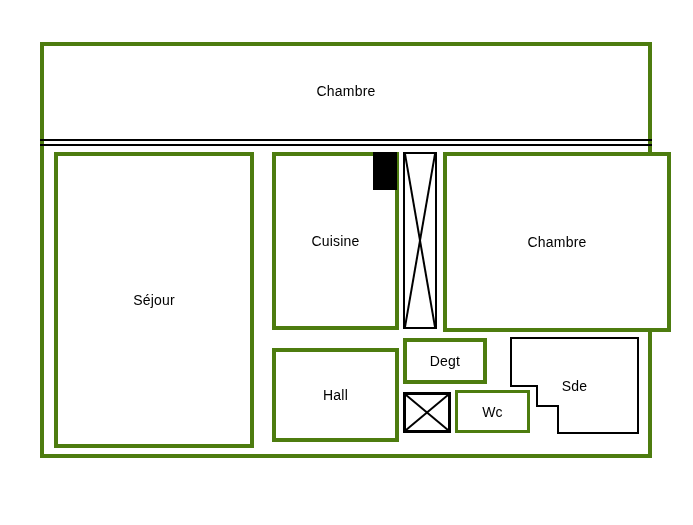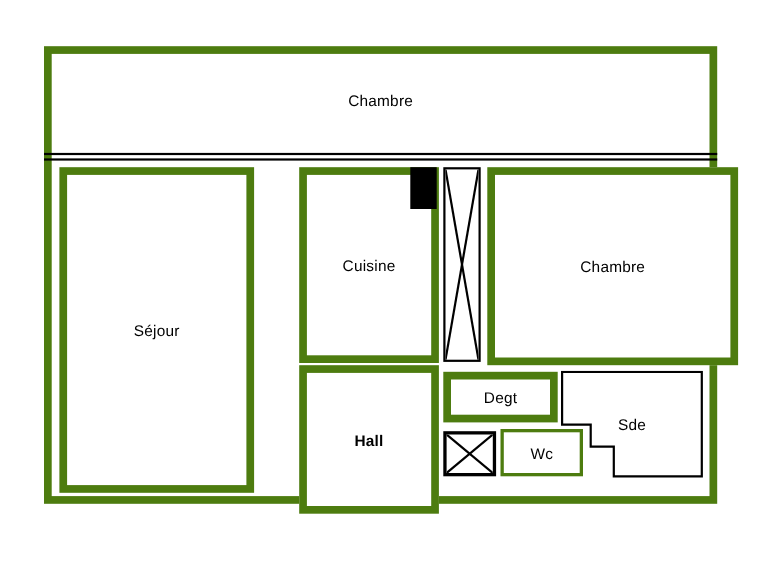--- a/index.html
+++ b/index.html
@@ -10,21 +10,21 @@
   }
   .canvas {
     position: relative;
     width: 693px;
     height: 525px;
     background: #ffffff;
     overflow: hidden;
   }
   .abs { position: absolute; box-sizing: border-box; }
   .wall-box {
-    border: 7px solid #4d7c0f;
+    border: 4px solid #4d7c0f;
     background: #ffffff;
     display: flex;
     align-items: center;
     justify-content: center;
   }
   .room-label {
     font-size: 14px;
     color: #000000;
     letter-spacing: 0.2px;
     white-space: nowrap;
@@ -48,46 +48,46 @@
 
   <div class="abs wall-box" style="left:40px; top:42px; width:612px; height:416px;"></div>
 
   <div class="abs hline" style="left:40px; top:139px; width:612px;"></div>
   <div class="abs hline" style="left:40px; top:144px; width:612px;"></div>
 
   <div class="abs" style="left:40px; top:42px; width:612px; height:97px; display:flex; align-items:center; justify-content:center;">
     <span class="room-label">Chambre</span>
   </div>
 
-  <div class="abs wall-box" style="left:54px; top:152px; width:177px; height:296px;">
+  <div class="abs wall-box" style="left:54px; top:152px; width:200px; height:296px;">
     <span class="room-label">Séjour</span>
   </div>
 
   <div class="abs wall-box" style="left:272px; top:152px; width:127px; height:178px;">
     <span class="room-label">Cuisine</span>
   </div>
 
   <div class="abs feature-black" style="left:373px; top:152px; width:24px; height:38px;"></div>
 
   <div class="abs cross-box" style="left:403px; top:152px; width:34px; height:177px;">
     <svg width="100%" height="100%" preserveAspectRatio="none">
       <line x1="0" y1="0" x2="100%" y2="100%" stroke="#000000" stroke-width="2"></line>
       <line x1="100%" y1="0" x2="0" y2="100%" stroke="#000000" stroke-width="2"></line>
     </svg>
   </div>
 
   <div class="abs wall-box" style="left:443px; top:152px; width:228px; height:180px;">
     <span class="room-label">Chambre</span>
   </div>
 
-  <div class="abs wall-box" style="left:272px; top:332px; width:127px; height:135px;font-weight:bold;">
+  <div class="abs wall-box" style="left:272px; top:348px; width:127px; height:94px;">
     <span class="room-label">Hall</span>
   </div>
 
-  <div class="abs wall-box" style="left:403px; top:338px; width:104px; height:46px;">
+  <div class="abs wall-box" style="left:403px; top:338px; width:84px; height:46px;">
     <span class="room-label">Degt</span>
   </div>
 
   <div class="abs cross-box thick" style="left:403px; top:392px; width:48px; height:41px;">
     <svg width="100%" height="100%" preserveAspectRatio="none">
       <line x1="0" y1="0" x2="100%" y2="100%" stroke="#000000" stroke-width="2"></line>
       <line x1="100%" y1="0" x2="0" y2="100%" stroke="#000000" stroke-width="2"></line>
     </svg>
   </div>
 

